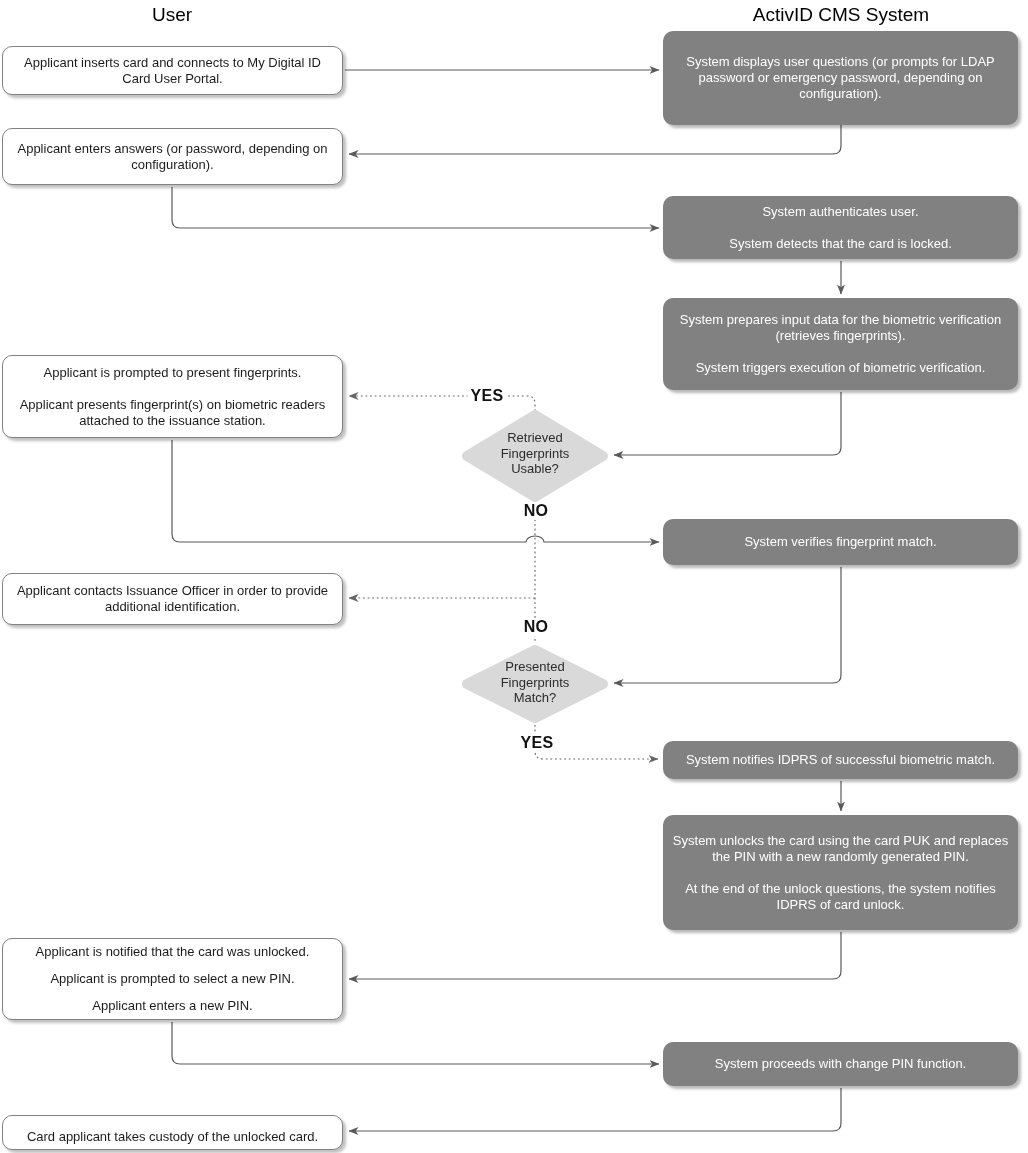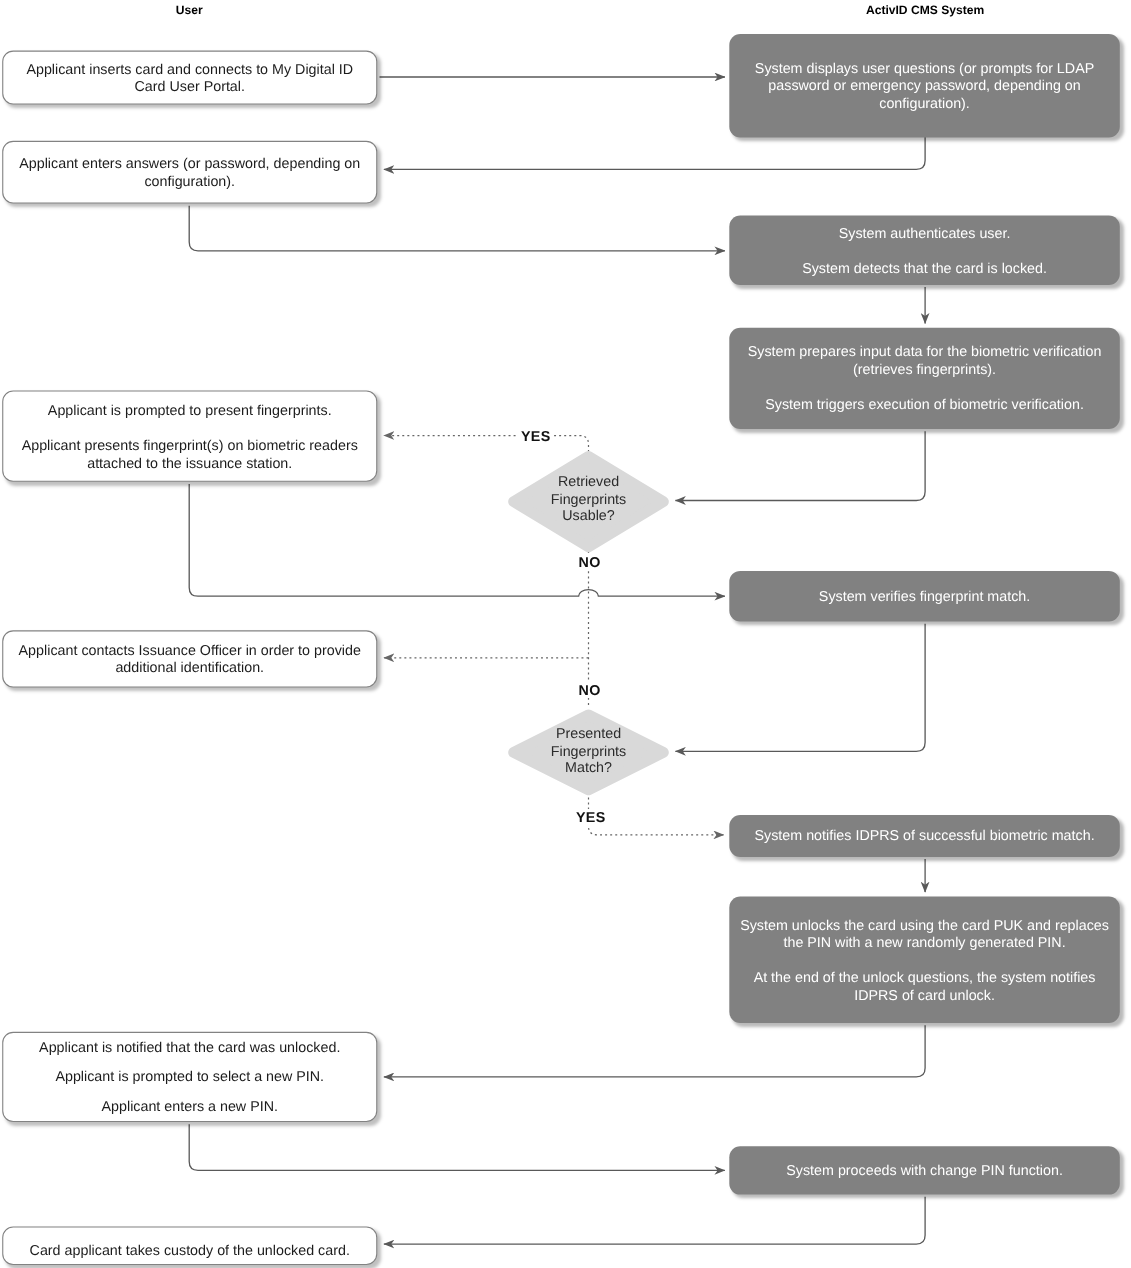--- a/index.html
+++ b/index.html
@@ -1,23 +1,22 @@
 <!DOCTYPE html>
 <html><head>
 <meta charset="utf-8">
 <style>
   html,body{margin:0;padding:0;background:#ffffff;}
   .canvas{
     position:relative;width:1028px;height:1153px;background:#ffffff;
     font-family:"Liberation Sans","DejaVu Sans",sans-serif;overflow:hidden;
   }
   .lane-header{
-    position:absolute;top:4px;font-size:11px;color:#000;text-align:center;white-space:nowrap;
+    position:absolute;top:4px;font-size:19px;color:#000;text-align:center;white-space:nowrap;
     transform:translateX(-50%);
-    font-weight:bold;
   }
   svg.wires{position:absolute;left:0;top:0;width:1028px;height:1153px;}
   .node{
     position:absolute;box-sizing:border-box;border-radius:10px;
     display:flex;flex-direction:column;justify-content:center;
     text-align:center;font-size:13px;line-height:16px;
   }
   .unode{
     left:2px;width:341px;background:#ffffff;border:1px solid #828282;color:#1c1c1c;
     box-shadow:3px 3px 3px rgba(0,0,0,0.25);padding:4px 9px;
@@ -27,21 +26,21 @@
     box-shadow:3px 3px 3px rgba(0,0,0,0.28);padding:4px 8px;
   }
   .node .para + .para{margin-top:16px;}
   .node.tight .para + .para{margin-top:11px;}
   .decision-text{
     position:absolute;width:110px;text-align:center;font-size:13px;line-height:15.5px;
     color:#2b2b2b;transform:translateX(-50%);
   }
   .edge-label{
     position:absolute;transform:translate(-50%,-50%);background:#ffffff;
-    font-size:13px;font-weight:bold;color:#111;padding:0 3px;letter-spacing:0.3px;
+    font-size:16px;font-weight:bold;color:#111;padding:0 3px;letter-spacing:0.3px;
   }
 </style>
 </head>
 <body>
 
 <div class="canvas">
 
   <svg class="wires" viewBox="0 0 1028 1153">
     <defs>
       <marker id="arrow" viewBox="0 0 10 8" refX="9.5" refY="4" markerWidth="10" markerHeight="8" markerUnits="userSpaceOnUse" orient="auto">

